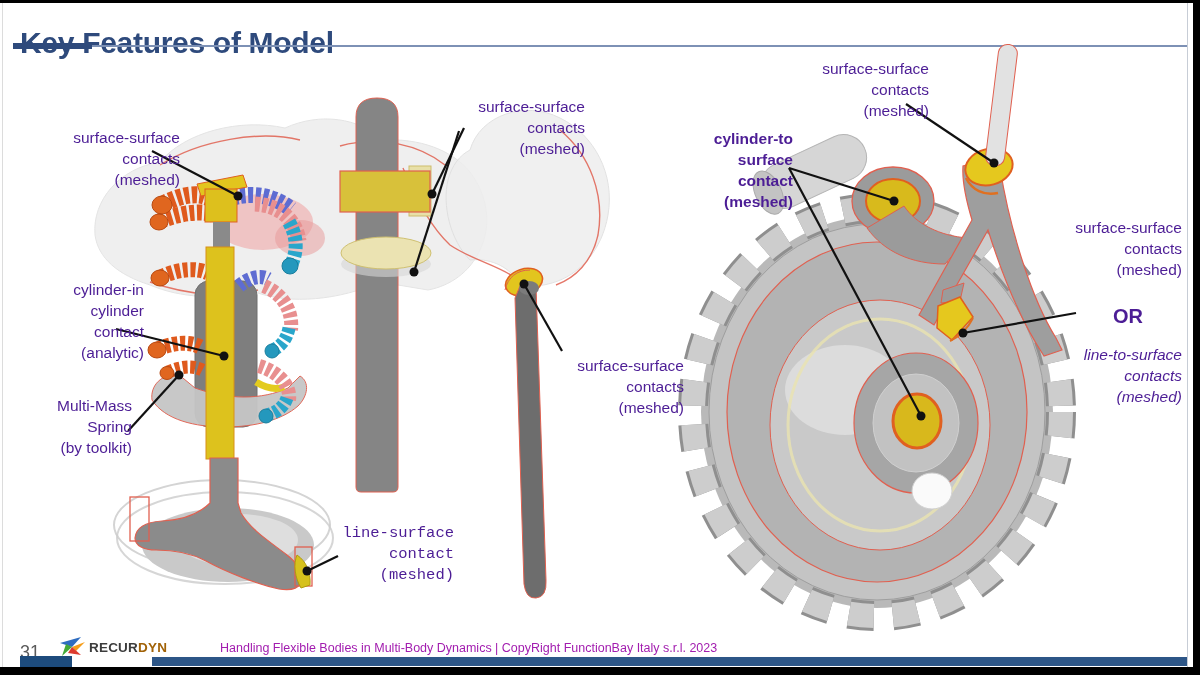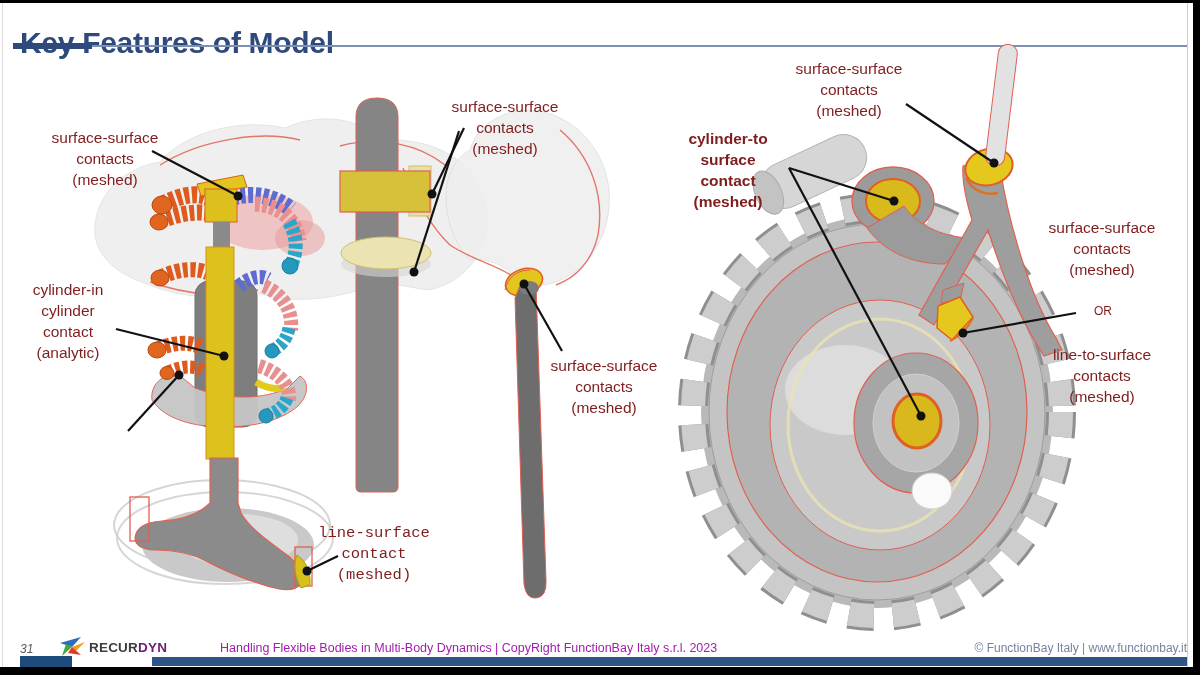--- a/index.html
+++ b/index.html
@@ -9,28 +9,28 @@
   .strip-top{left:0;top:0;width:1200px;height:3px;}
   .strip-right{right:0;top:0;width:7px;height:675px;}
   .strip-bottom{left:0;top:667px;width:1200px;height:8px;}
   .edge-left{position:absolute;left:2px;top:3px;width:1px;height:664px;background:#dcdcdc;}
   .edge-right{position:absolute;left:1187px;top:3px;width:1px;height:664px;background:#c7cdd6;}
   .title{position:absolute;left:20px;top:6px;font-size:30px;font-weight:700;
          letter-spacing:-0.3px;color:#2e4a7c;}
   .rule-thin{position:absolute;left:13px;top:45px;width:1174px;height:2px;background:#7d91b5;}
   .rule-thick{position:absolute;left:13px;top:43px;width:79px;height:6px;background:#2e4a7c;}
   .diagram{position:absolute;left:0;top:0;}
-  .lbl{position:absolute;text-align:center;color:#7f1d1d;font-size:15.5px;line-height:1.35;
+  .lbl{position:absolute;text-align:right;color:#4c1d95;font-size:15.5px;line-height:1.35;
        white-space:pre-line;}
-  .lbl-or{font-size:12px;}
-  .pagenum{position:absolute;left:20px;top:642px;font-size:12px;color:#5a5a5a;font-style:italic;}
+  .lbl-or{font-size:20px;font-weight:bold;}
+  .pagenum{position:absolute;left:20px;top:642px;font-size:18px;color:#5a5a5a;}
   .logo{position:absolute;left:60px;top:637px;display:flex;align-items:center;gap:3px;}
   .logo-text{font-size:13.5px;font-weight:700;letter-spacing:0.2px;}
   .logo-text .p1{color:#3c3c3c;text-align:center;}
-  .logo-text .p2{color:#701a75;}
+  .logo-text .p2{color:#a16207;}
   .navy-square{position:absolute;left:20px;top:656px;width:52px;height:12px;background:#1d4b7c;}
   .navy-bar{position:absolute;left:152px;top:657px;width:1035px;height:9px;background:#2d5687;}
   .footer-center{position:absolute;left:220px;top:641px;width:690px;
                  font-size:12.5px;color:#a21caf;}
   .footer-right{position:absolute;left:898px;top:641px;width:289px;text-align:right;
                 font-size:12px;color:#75849e;}
 </style>
 </head>
 <body>
 
@@ -200,61 +200,63 @@
         <circle cx="894" cy="201" r="4.5"></circle>
           <circle cx="921" cy="416" r="4.5"></circle>
         <circle cx="963" cy="333" r="4.5"></circle>
       </g>
     </g>
   </svg>
 
   <div class="lbl" style="left:30px;  top:128px; width:150px;">surface-surface
 contacts
 (meshed)</div>
-  <div class="lbl" style="left:8px;  top:280px; width:120px;">cylinder-in
+  <div class="lbl" style="left:24px;  top:280px; width:120px;">cylinder-in
 cylinder
 contact
 (analytic)</div>
+  <div class="lbl" style="left:12px;  top:396px; width:120px;">Multi-Mass
+Spring
+(by toolkit)</div>
   <div class="lbl" style="left:425px; top:97px;  width:160px;">surface-surface
 contacts
 (meshed)</div>
   <div class="lbl" style="left:524px; top:356px; width:160px;">surface-surface
 contacts
 (meshed)</div>
   <div class="lbl" style="left:294px; top:523px; width:160px;font-family:Liberation Mono, monospace;">line-surface
 contact
 (meshed)</div>
   <div class="lbl" style="left:769px; top:59px;  width:160px;">surface-surface
 contacts
 (meshed)</div>
   <div class="lbl" style="left:663px; top:129px; width:130px;font-weight:bold;">cylinder-to
 surface
 contact
 (meshed)</div>
   <div class="lbl" style="left:1022px;top:218px; width:160px;">surface-surface
 contacts
 (meshed)</div>
   <div class="lbl lbl-or" style="left:1063px;top:303px;width:80px;">OR</div>
-  <div class="lbl" style="left:1022px;top:345px; width:160px;">line-to-surface
+  <div class="lbl" style="left:1022px;top:345px; width:160px;font-style:italic;">line-to-surface
 contacts
 (meshed)</div>
 
   <div class="pagenum">31</div>
   <div class="logo">
     <svg width="26" height="20" viewBox="0 0 26 20">
       <polygon points="12,10 0,6 21,0" fill="#2e6cc0"></polygon>
       <polygon points="12,10 2,19 6,7" fill="#43a938"></polygon>
       <polygon points="12,10 25,5 16,14" fill="#f59d1a"></polygon>
       <polygon points="12,10 21,18 8,16" fill="#dd3b2f"></polygon>
     </svg>
     <span class="logo-text"><span class="p1">RECUR</span><span class="p2">DYN</span></span>
   </div>
   <div class="navy-square"></div>
   <div class="navy-bar"></div>
   <div class="footer-center">Handling Flexible Bodies in Multi-Body Dynamics | CopyRight FunctionBay Italy s.r.l. 2023</div>
-  <div class="footer-right">© FunctionBay Italy | www.functionbay.it</div>
 
   <div class="strip strip-top"></div>
   <div class="strip strip-right"></div>
   <div class="strip strip-bottom"></div>
   <div class="edge-left"></div>
   <div class="edge-right"></div>
 </div>
 
 </body></html>

